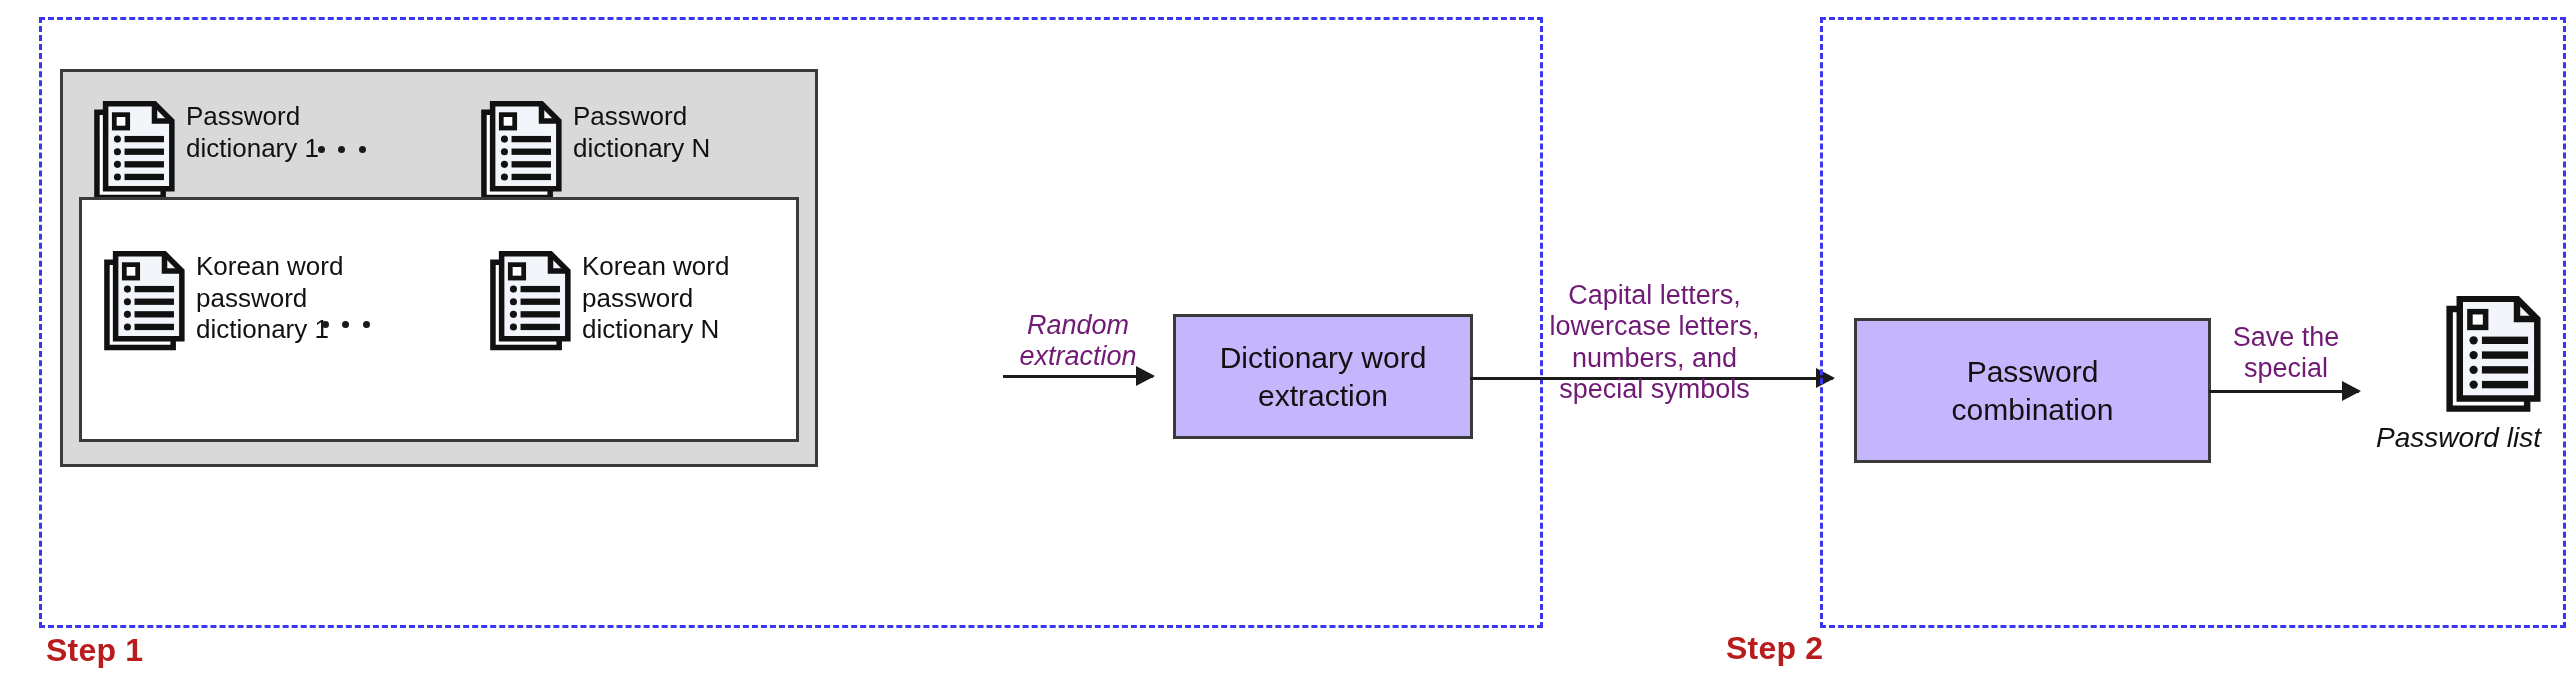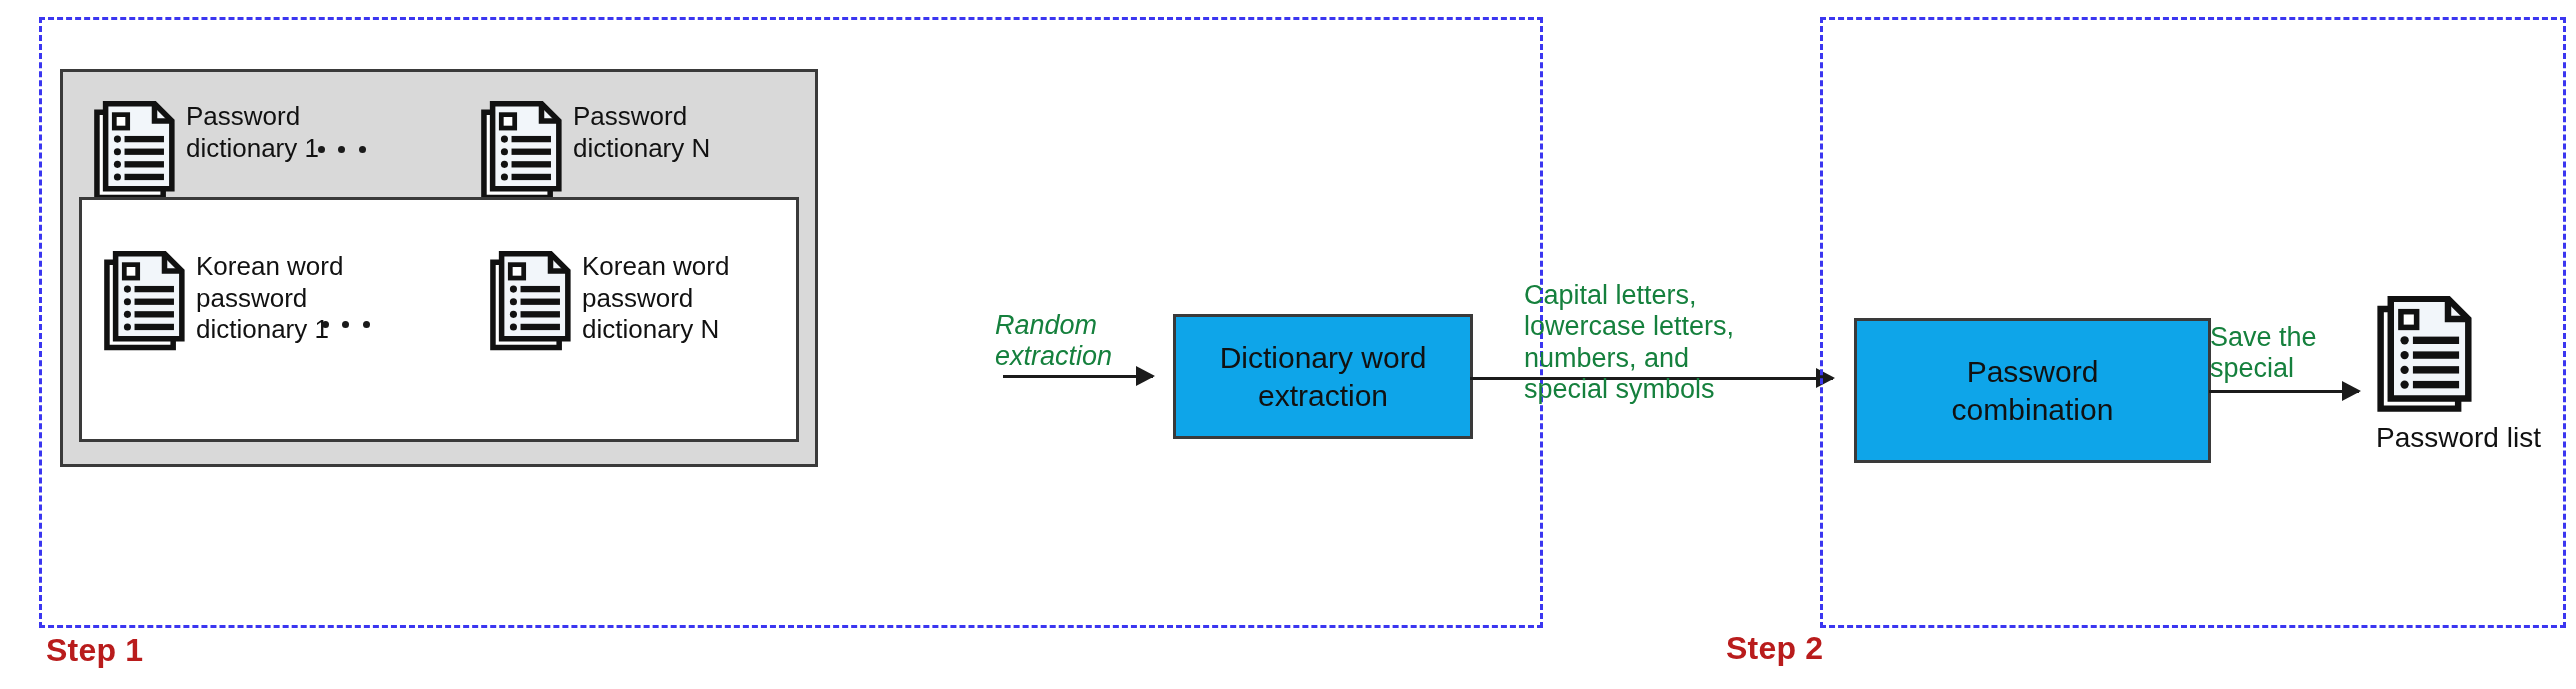--- a/index.html
+++ b/index.html
@@ -32,44 +32,44 @@
   
   .doc-group{position:absolute;display:flex;align-items:flex-start;gap:11px;}
   .doc-label{font-size:26px;line-height:1.22;color:#111;white-space:pre-line;
              font-family:"Liberation Sans",sans-serif;}
 
   
   .dots{position:absolute;display:flex;gap:13.4px;align-items:center;}
   .dots span{width:7px;height:7px;border-radius:50%;background:#1a1a1a;display:block;}
 
   
-  .proc-box{position:absolute;background:#0ea5e9;border:3.2px solid #3a3a3a;box-sizing:border-box;
+  .proc-box{position:absolute;background:#c4b5fd;border:3.2px solid #3a3a3a;box-sizing:border-box;
        display:flex;align-items:center;justify-content:center;text-align:center;
        font-size:30px;line-height:1.25;color:#111;white-space:pre-line;}
   #dict-extract-box{left:1173px;top:314px;width:300px;height:125px;}
   #pw-combine-box{left:1854px;top:318px;width:357px;height:145px;}
 
   
   .arrow{position:absolute;height:3.2px;background:#1b1b1b;}
   .arrow:after{content:"";position:absolute;right:-1.6px;top:-8.7px;
        border-top:10.3px solid transparent;border-bottom:10.3px solid transparent;
        border-left:19px solid #1b1b1b;}
   #arrow1{left:1003px;top:375px;width:150px;}
   #arrow2{left:1470px;top:377px;width:363px;}
   #arrow3{left:2209px;top:390px;width:150px;}
 
   
-  .red-label{position:absolute;color:#15803d;font-size:27px;line-height:1.16;text-align:left;
+  .red-label{position:absolute;color:#701a75;font-size:27px;line-height:1.16;text-align:center;
        white-space:pre-line;}
   #lbl-random{left:995px;top:310px;width:166px;font-style:italic;}
   #lbl-charset{left:1524px;top:280px;width:261px;}
   #lbl-save{left:2210px;top:322px;width:152px;}
 
   
-  #pwlist-group{position:absolute;left:2376px;top:296px;text-align:left;}
+  #pwlist-group{position:absolute;left:2376px;top:296px;text-align:right;font-style:italic;}
   #pwlist-label{font-size:28px;color:#111;margin-top:3.2px;white-space:nowrap;}
 </style>
 </head>
 <body>
 
 <div class="canvas">
 
   <div id="step1-box" class="step-box"></div>
   <div id="step1-label" class="step-label">Step 1</div>
 

